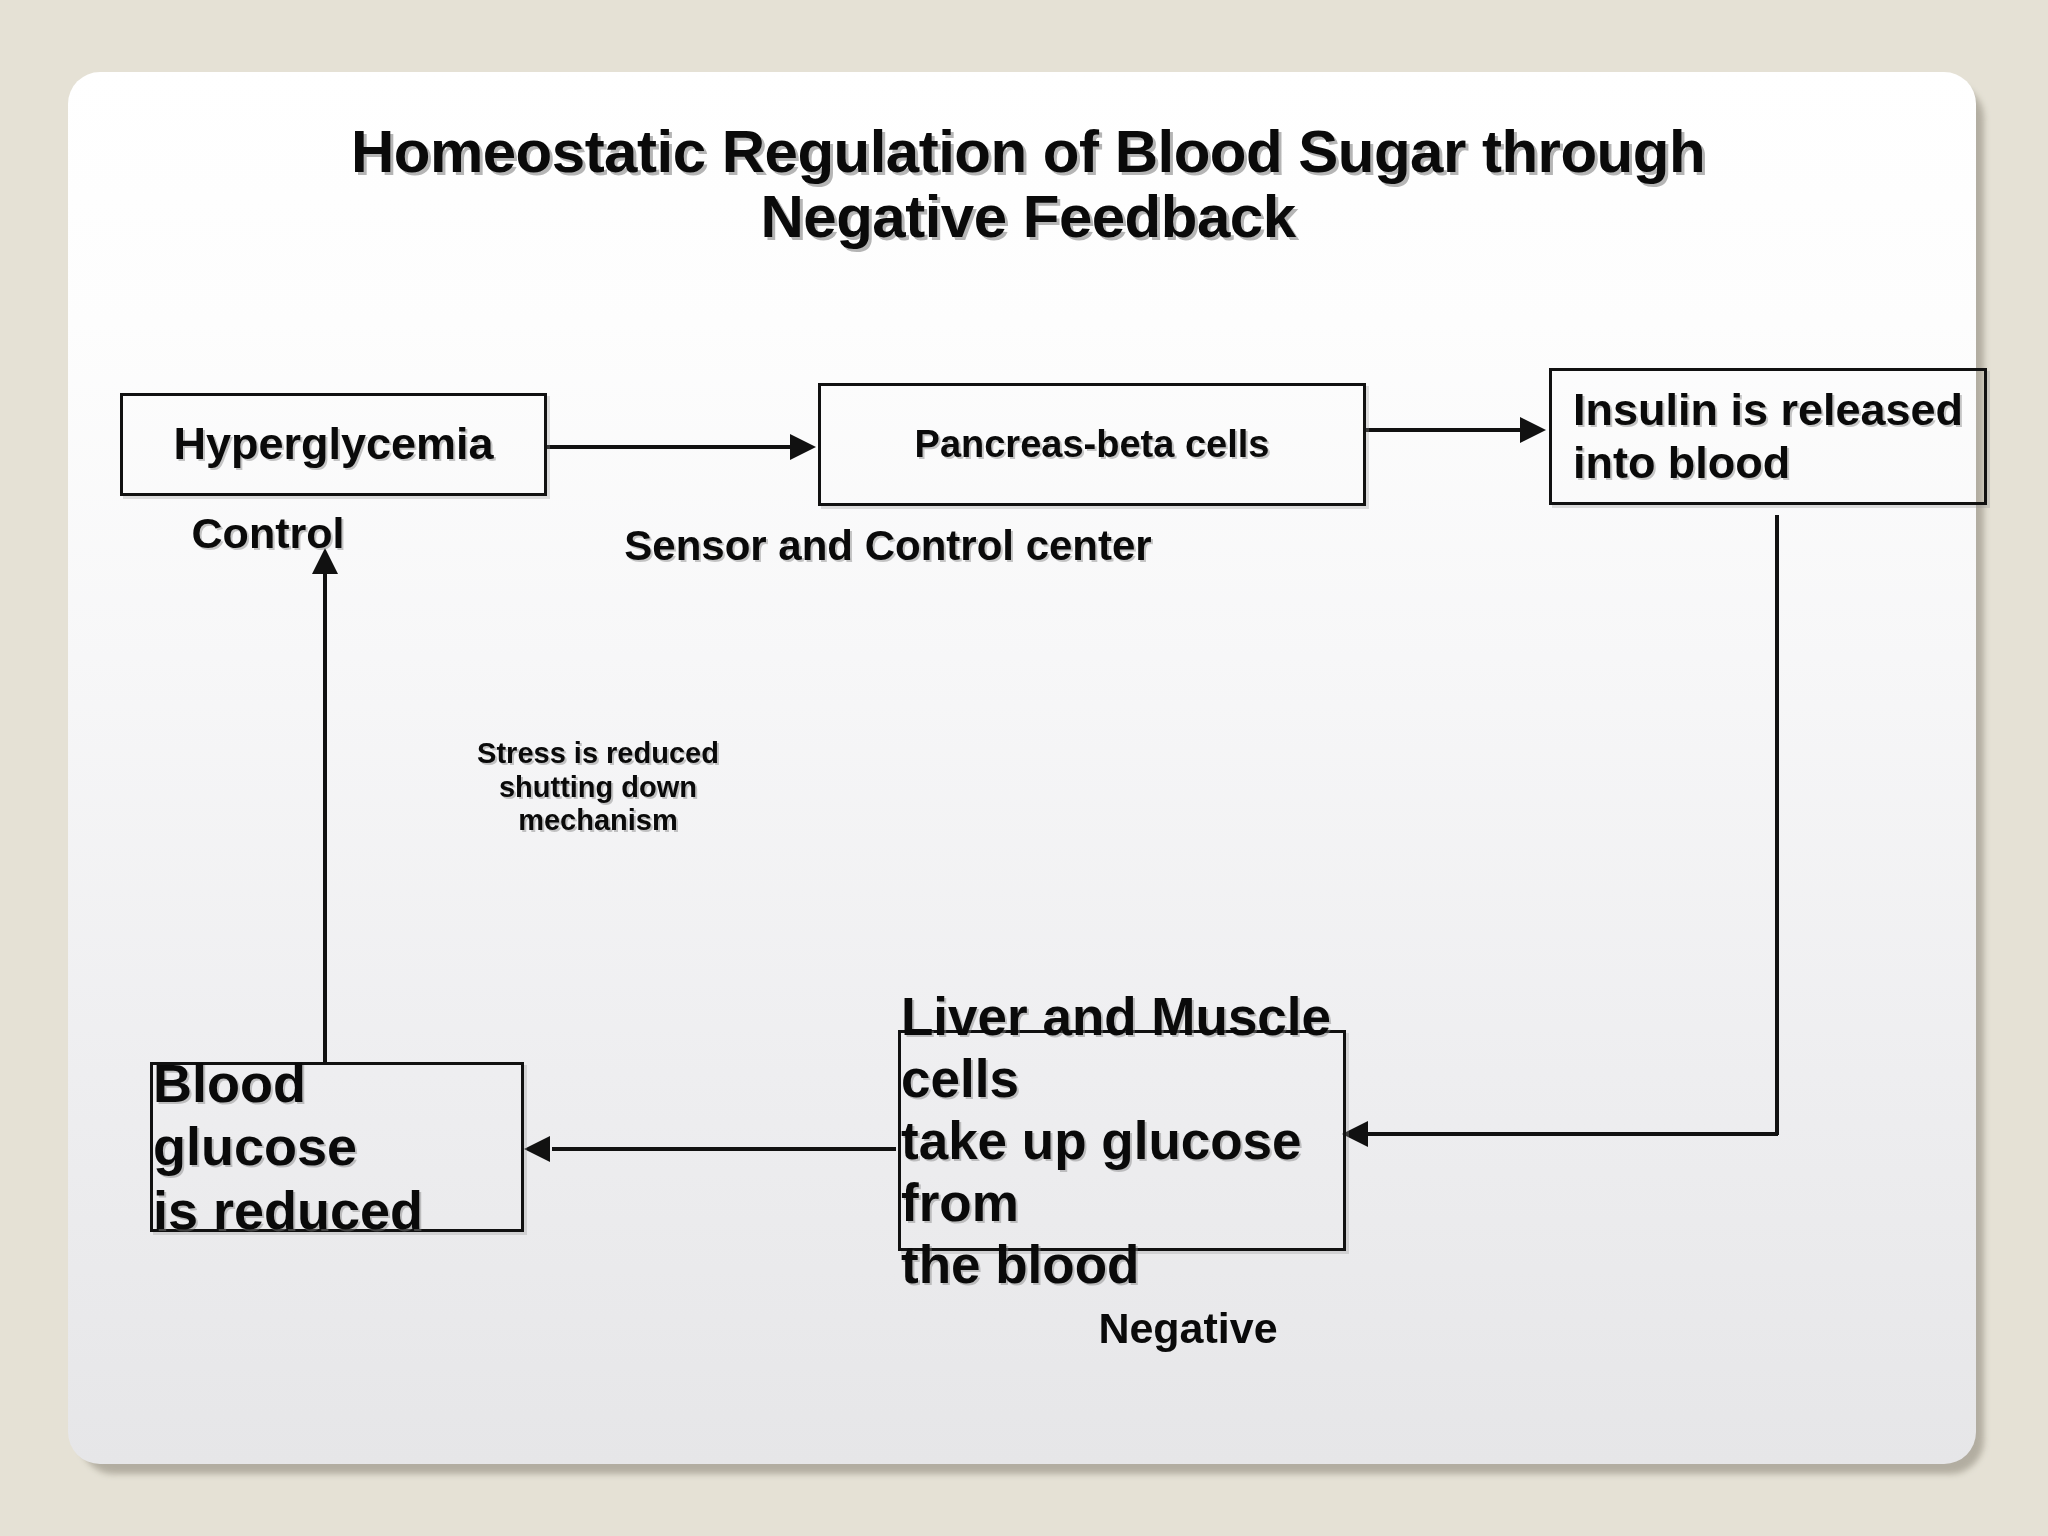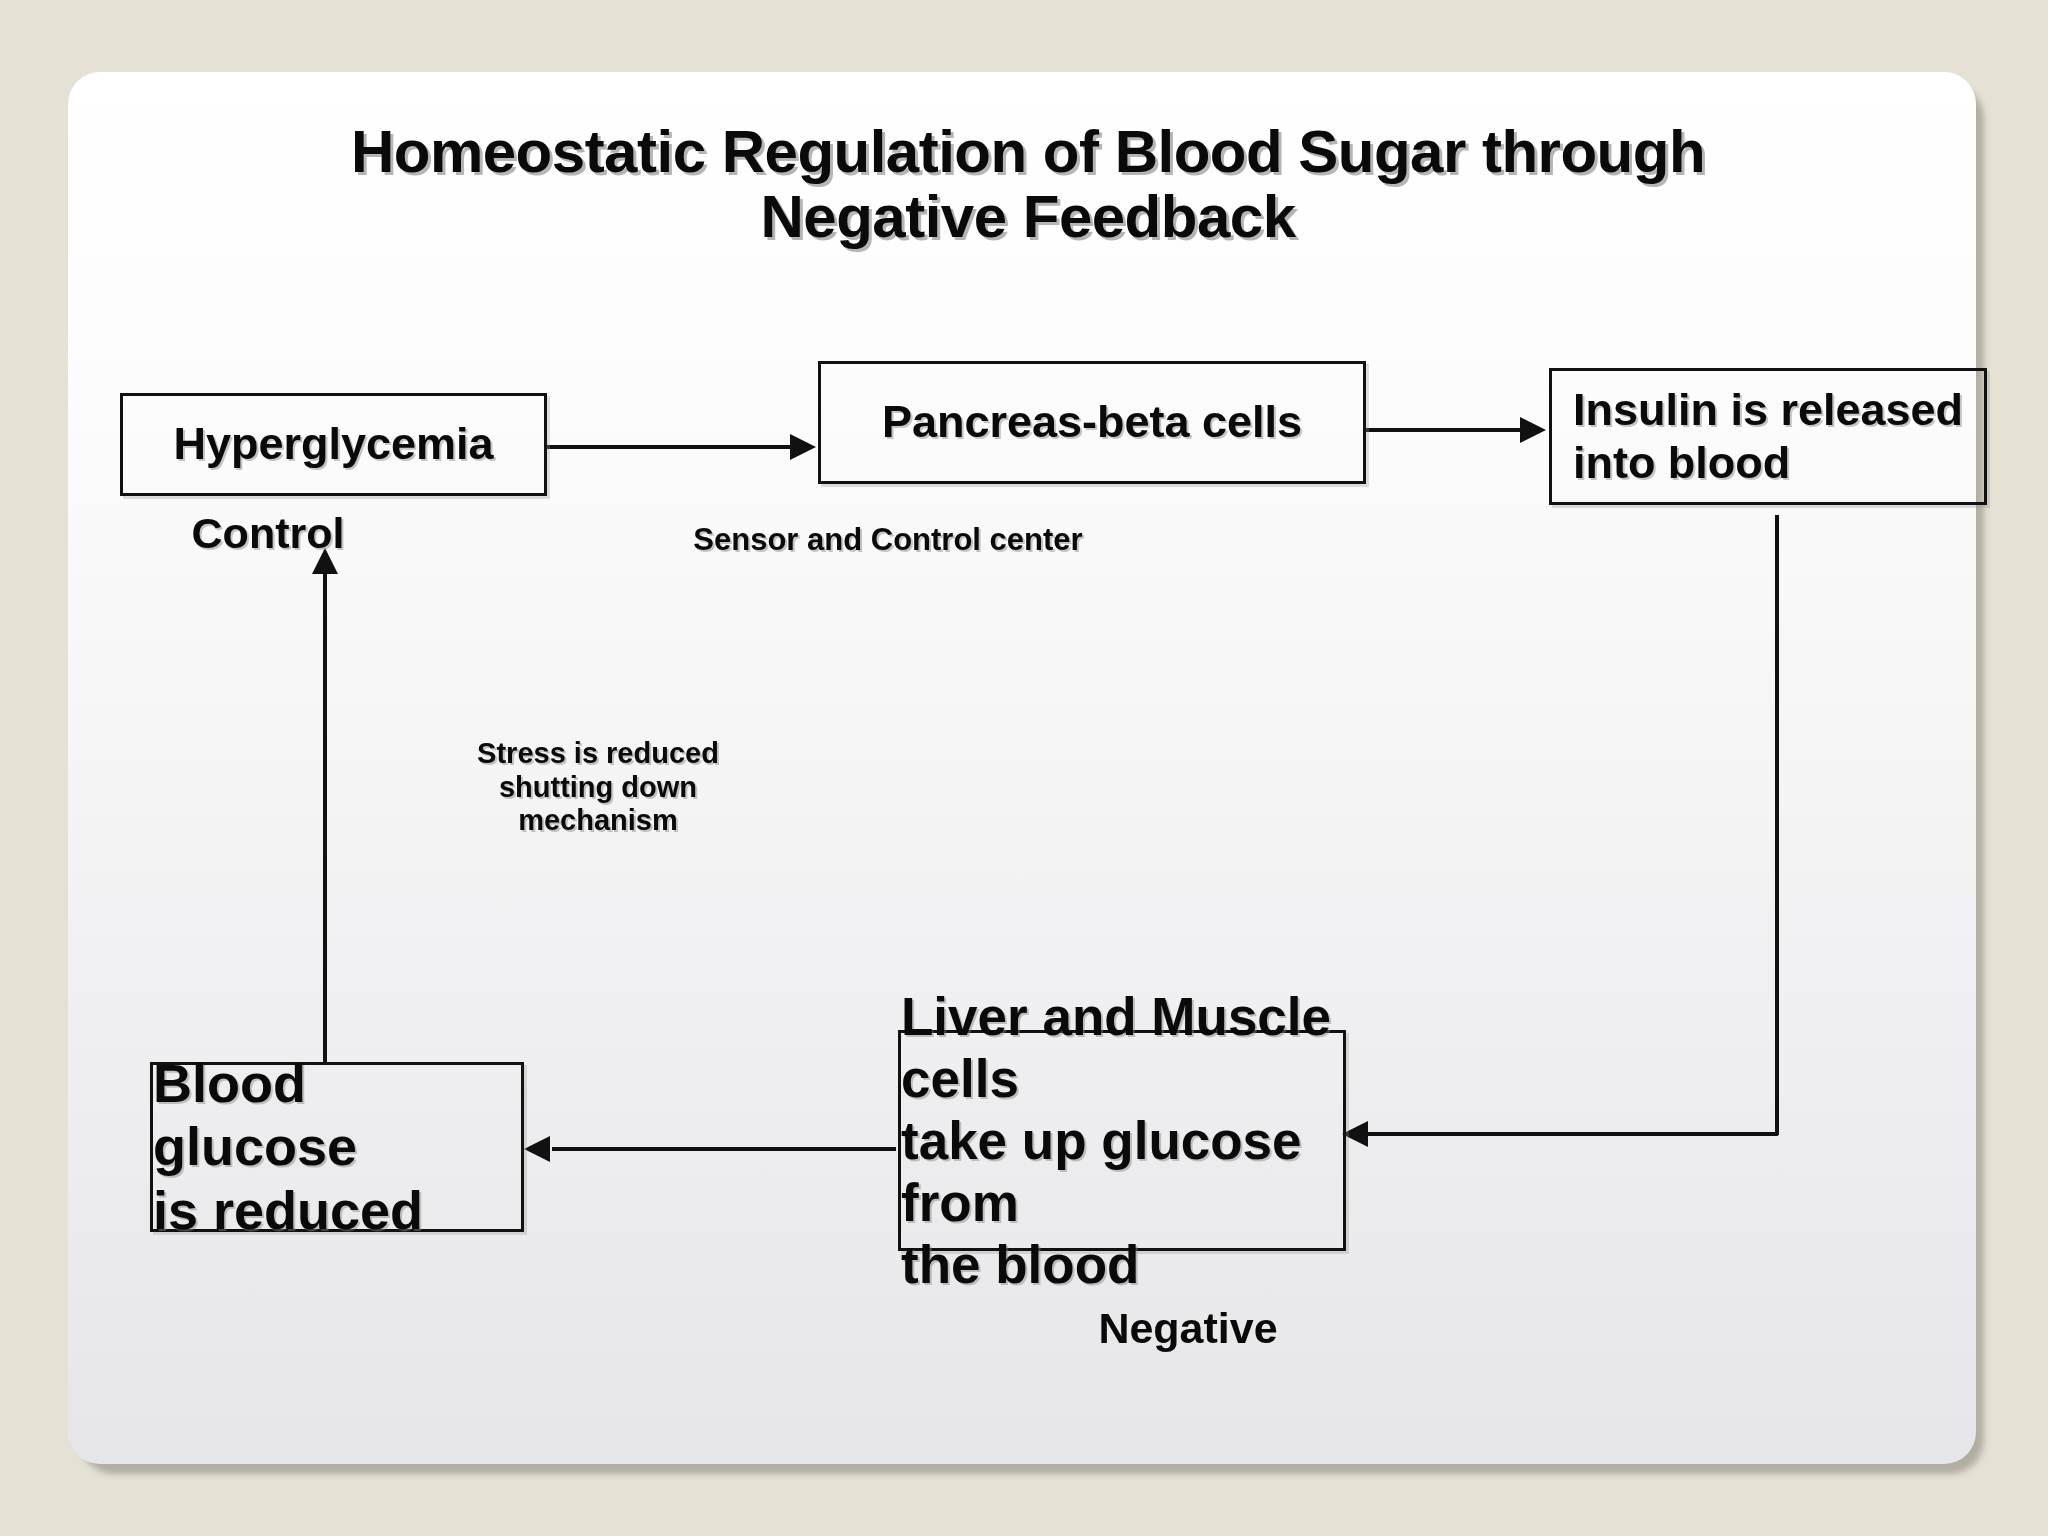--- a/index.html
+++ b/index.html
@@ -76,37 +76,37 @@
     justify-content: center;
     font-weight: bold;
     color: #0a0a0a;
     line-height: 1.17;
     white-space: pre-line;
     text-shadow: 2px 2px 0 rgba(130,130,130,.45);
     box-shadow: 3px 3px 0 rgba(150,150,150,.30);
   }
 
   #node-hyperglycemia { left: 52px;  top: 321px;  width: 427px; height: 103px; font-size: 45px; }
-  #node-pancreas      { left: 750px; top: 289px;  width: 548px; height: 123px; font-size: 45px; }
+  #node-pancreas      { left: 750px; top: 311px;  width: 548px; height: 123px; font-size: 38px; }
   #node-insulin       { left: 1481px;top: 296px;  width: 438px; height: 137px; font-size: 45px; }
   #node-liver         { left: 830px; top: 958px;  width: 448px; height: 221px; font-size: 53px; }
   #node-glucose       { left: 82px;  top: 990px;  width: 374px; height: 170px; font-size: 54px; }
 
   
   .label {
     position: absolute;
     font-weight: bold;
     color: #0a0a0a;
     text-align: center;
     line-height: 1.16;
     white-space: pre-line;
     text-shadow: 2px 2px 0 rgba(130,130,130,.45);
   }
   #label-stress   { left: 90px;  top: 437px; width: 220px; font-size: 43px; }
-  #label-sensor   { left: 540px; top: 450px; width: 560px; font-size: 31px; }
+  #label-sensor   { left: 540px; top: 450px; width: 560px; font-size: 42px; }
   #label-reduced  { left: 250px; top: 665px; width: 560px; font-size: 29px; }
   #label-effectors{ left: 900px; top: 1232px;width: 440px; font-size: 43px; text-shadow:none; }
 
   
   .hline {
     position: absolute;
     height: 0;
     border-top: 4px solid #111111;
   }
   .vline {

